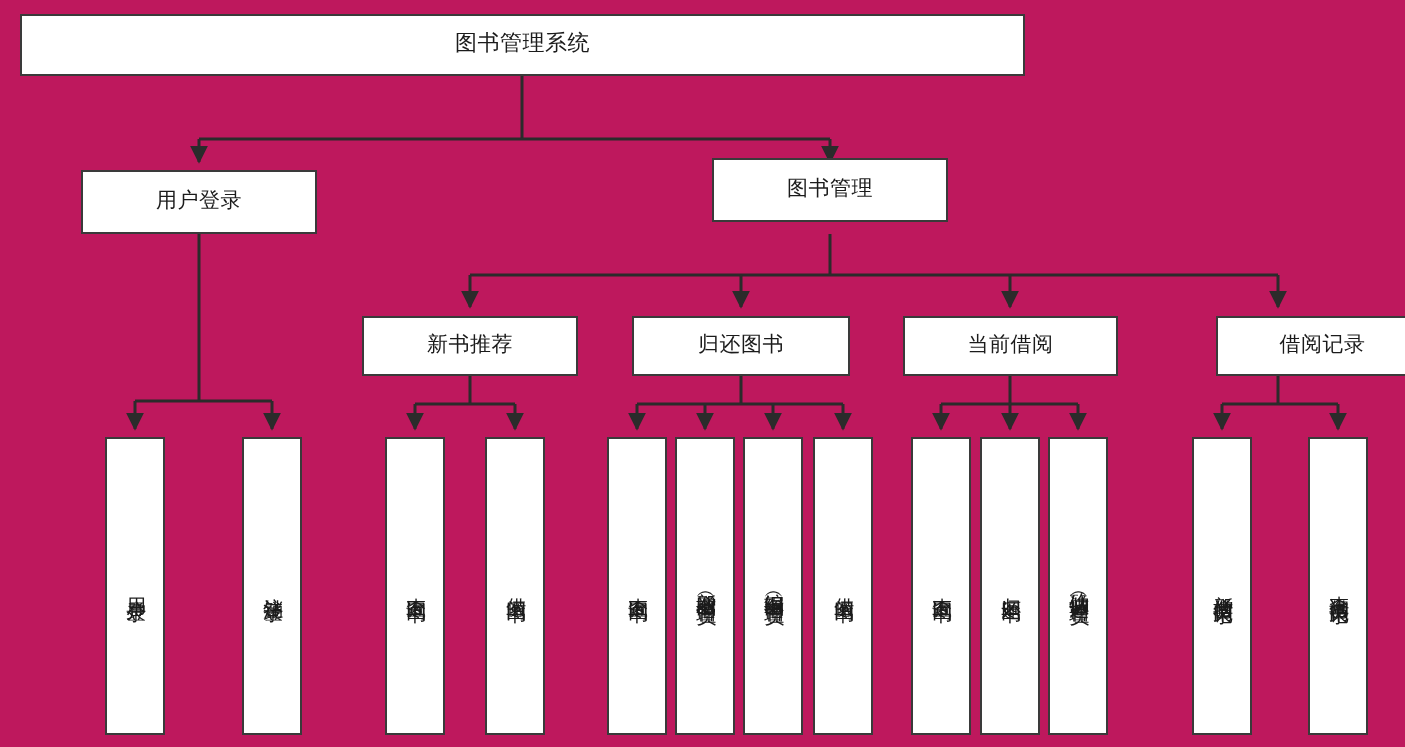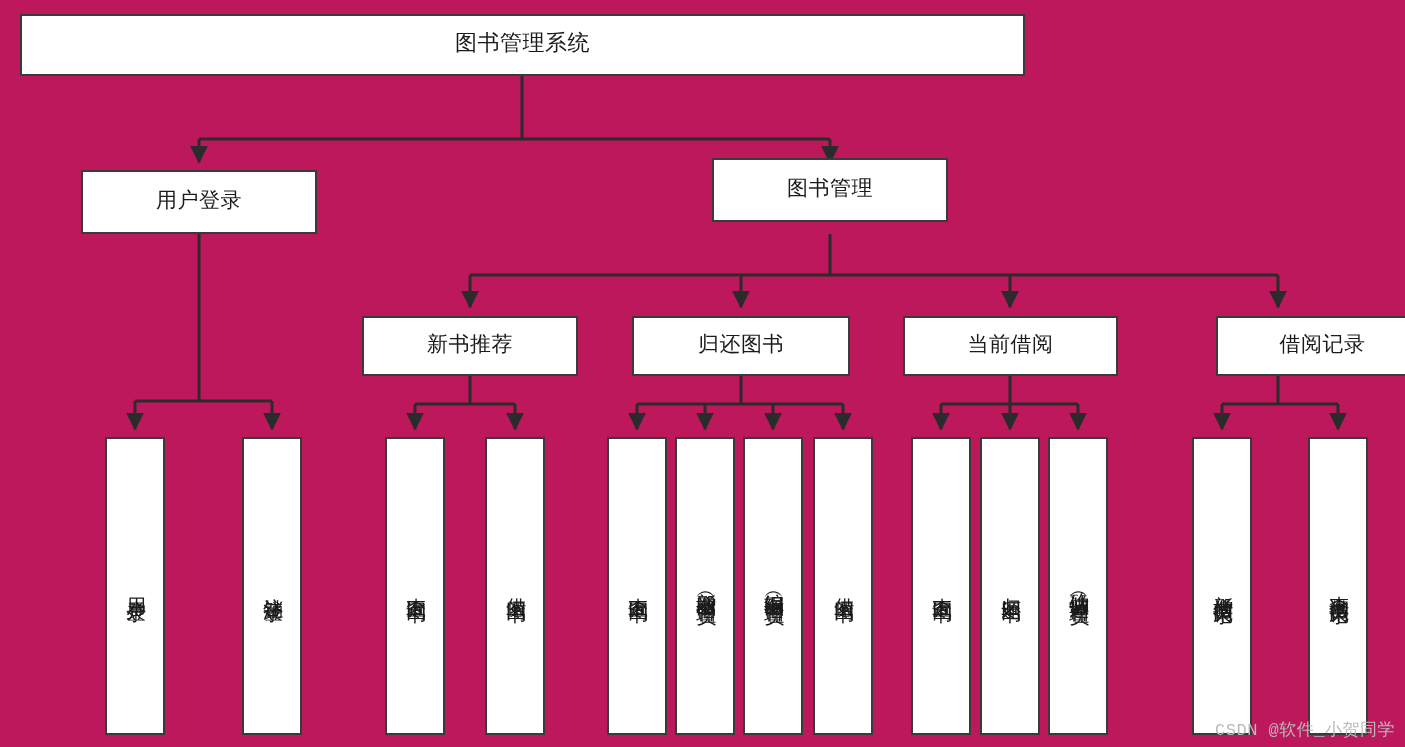--- a/index.html
+++ b/index.html
@@ -203,15 +203,14 @@
   </div>
 
   <div class="node vertical" style="left:1192px; top:437px; width:60px; height:298px;">
     <span class="node-label">新增借阅记录</span>
   </div>
 
   <div class="node vertical" style="left:1308px; top:437px; width:60px; height:298px;">
     <span class="node-label">查询借阅记录</span>
   </div>
 
-  <div id="watermark">CSDN @软件_小贺同学</div>
 
 </div>
 
 </body></html>

